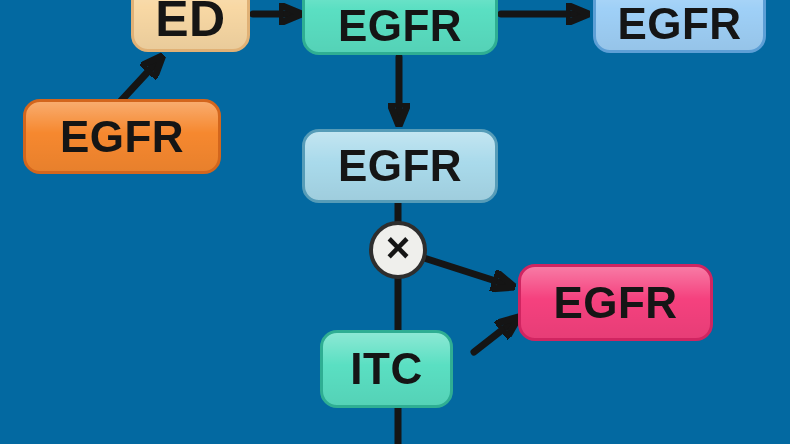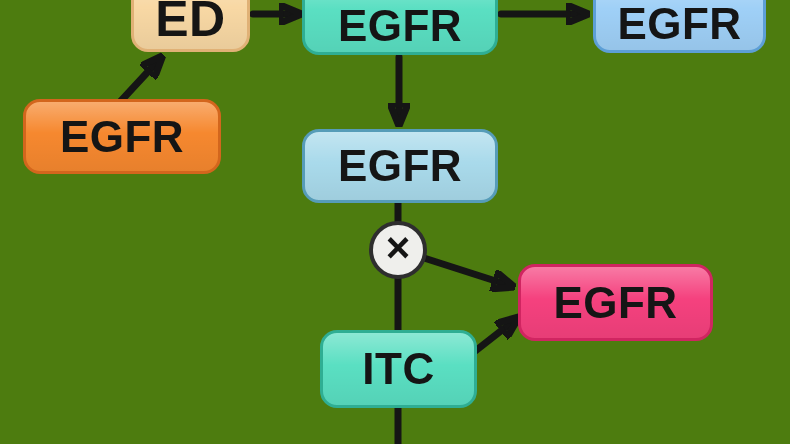--- a/index.html
+++ b/index.html
@@ -5,21 +5,21 @@
   html, body {
     margin: 0;
     padding: 0;
     background: #ffffff;
     font-family: "Liberation Sans", sans-serif;
   }
   .stage {
     position: relative;
     width: 790px;
     height: 444px;
-    background: #4d7c0f;
+    background: #0369a1;
     overflow: hidden;
     text-align: right;
   }
   .edges-layer {
     position: absolute;
     left: 0; top: 0;
     width: 790px; height: 444px;
     z-index: 1;
   }
   .edges-layer path {
@@ -47,21 +47,21 @@
   .node.clipped-top {
     align-items: flex-end;
     padding-bottom: 1px;
   }
   .node-ed          { left: 131px; top: -30px; width: 119px; height: 82px; font-size: 50px; }
   .node-egfr-top    { left: 302px; top: -28px; width: 196px; height: 83px; }
   .node-egfr-topright { left: 593px; top: -28px; width: 173px; height: 81px; }
   .node-egfr-left   { left: 23px;  top: 99px;  width: 198px; height: 75px; }
   .node-egfr-middle { left: 302px; top: 129px; width: 196px; height: 74px; }
   .node-egfr-pink   { left: 518px; top: 264px; width: 195px; height: 77px; }
-  .node-itc         { left: 320px; top: 330px; width: 157px; height: 78px; }
+  .node-itc         { left: 320px; top: 330px; width: 133px; height: 78px; }
   .junction {
     position: absolute;
     z-index: 3;
     left: 369px; top: 221px;
     width: 58px; height: 58px;
     border: 4.5px solid #2e2e2e;
     border-radius: 50%;
     background: #efefec;
     display: flex;
     align-items: center;

